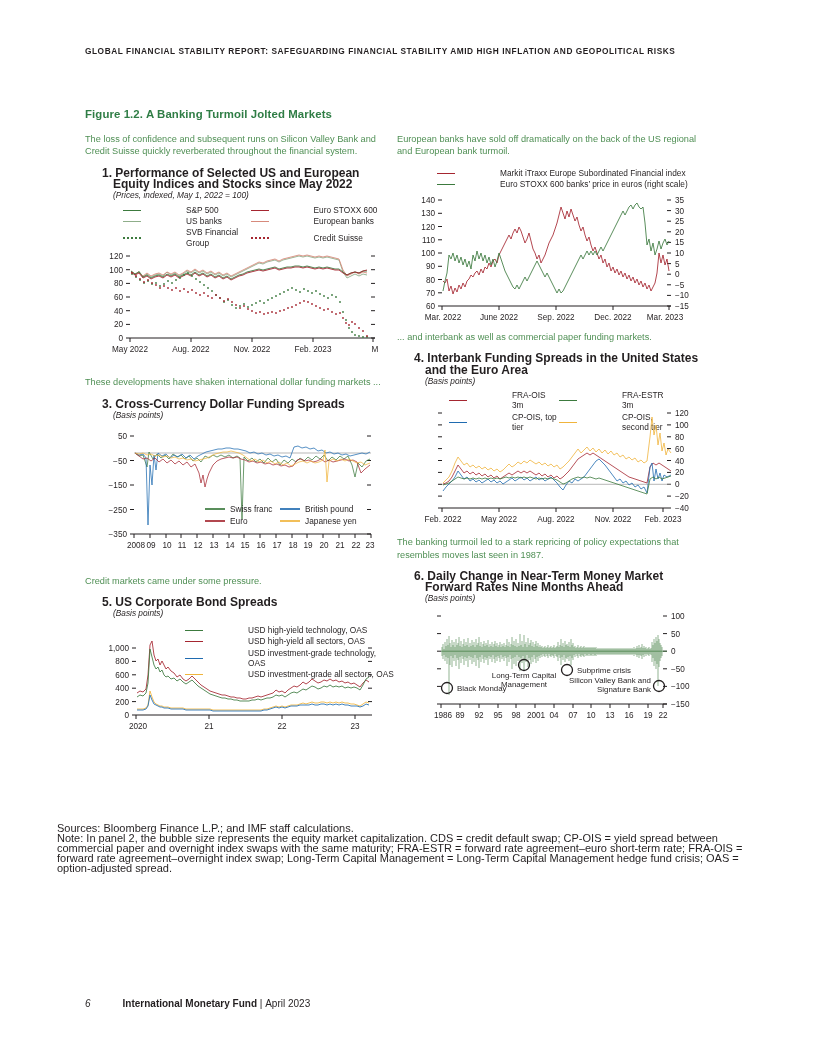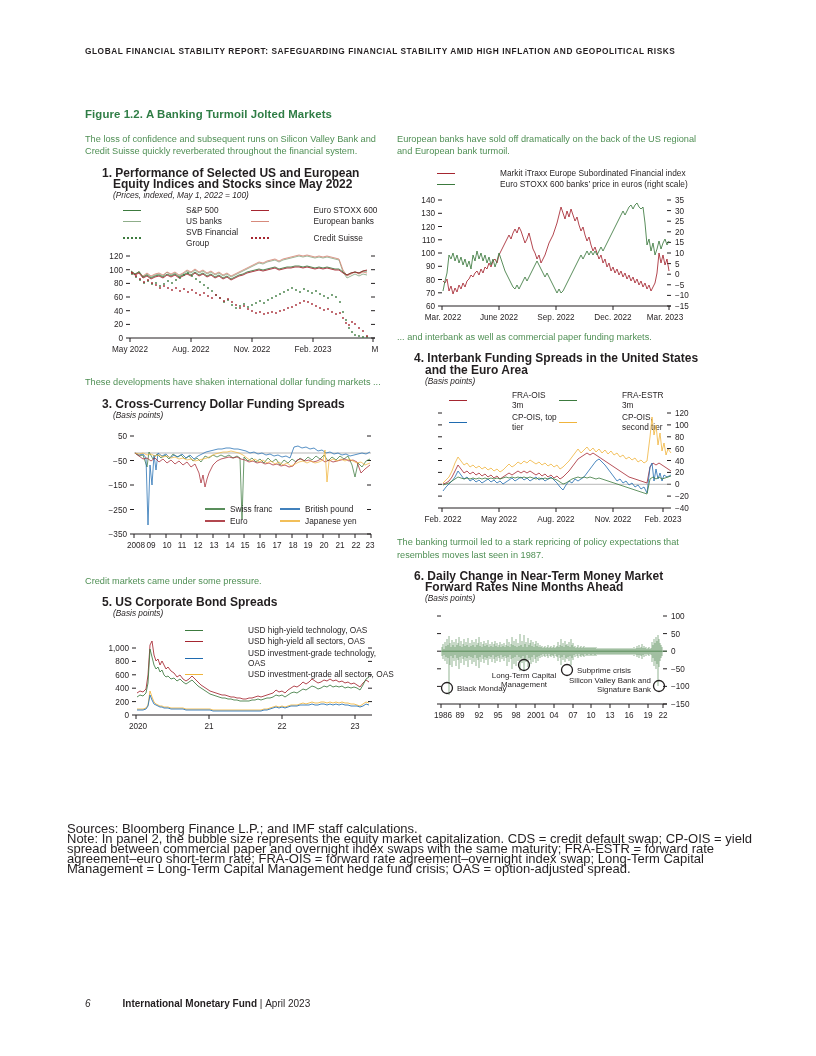--- a/index.html
+++ b/index.html
@@ -44,22 +44,22 @@
   .legend{margin:4px 0 1px 0;display:flex;flex-wrap:wrap;}
   .legend.two-col .lg{width:50%;}
   .legend.one-col .lg{width:100%;}
   .lg{display:flex;align-items:center;font-size:8.3px;line-height:10.6px;margin-bottom:0.5px;gap:40px;}
   .swatch{display:inline-block;width:18px;height:0;border-top-width:1.7px;border-top-style:solid;margin-right:5px;flex:0 0 18px;}
   .swatch.dot{border-top-style:dotted;border-top-width:2.1px;}
 
   .chartbox{position:relative;}
 
   .notes{
-    position:absolute;left:67px;top:824px;width:700px;
-    font-size:13px;line-height:9.9px;color:#231f20;
+    position:absolute;left:57px;top:824px;width:700px;
+    font-size:11px;line-height:9.9px;color:#231f20;
   }
   .notes p{margin:0;}
 
   .footer{position:absolute;left:85px;top:998px;font-size:10px;color:#231f20;}
   .footer .pg{font-style:italic;margin-right:32px;}
   .footer .imf{font-weight:700;}
   .footer .sep{font-weight:400;}
 </style>
 </head>
 <body>

